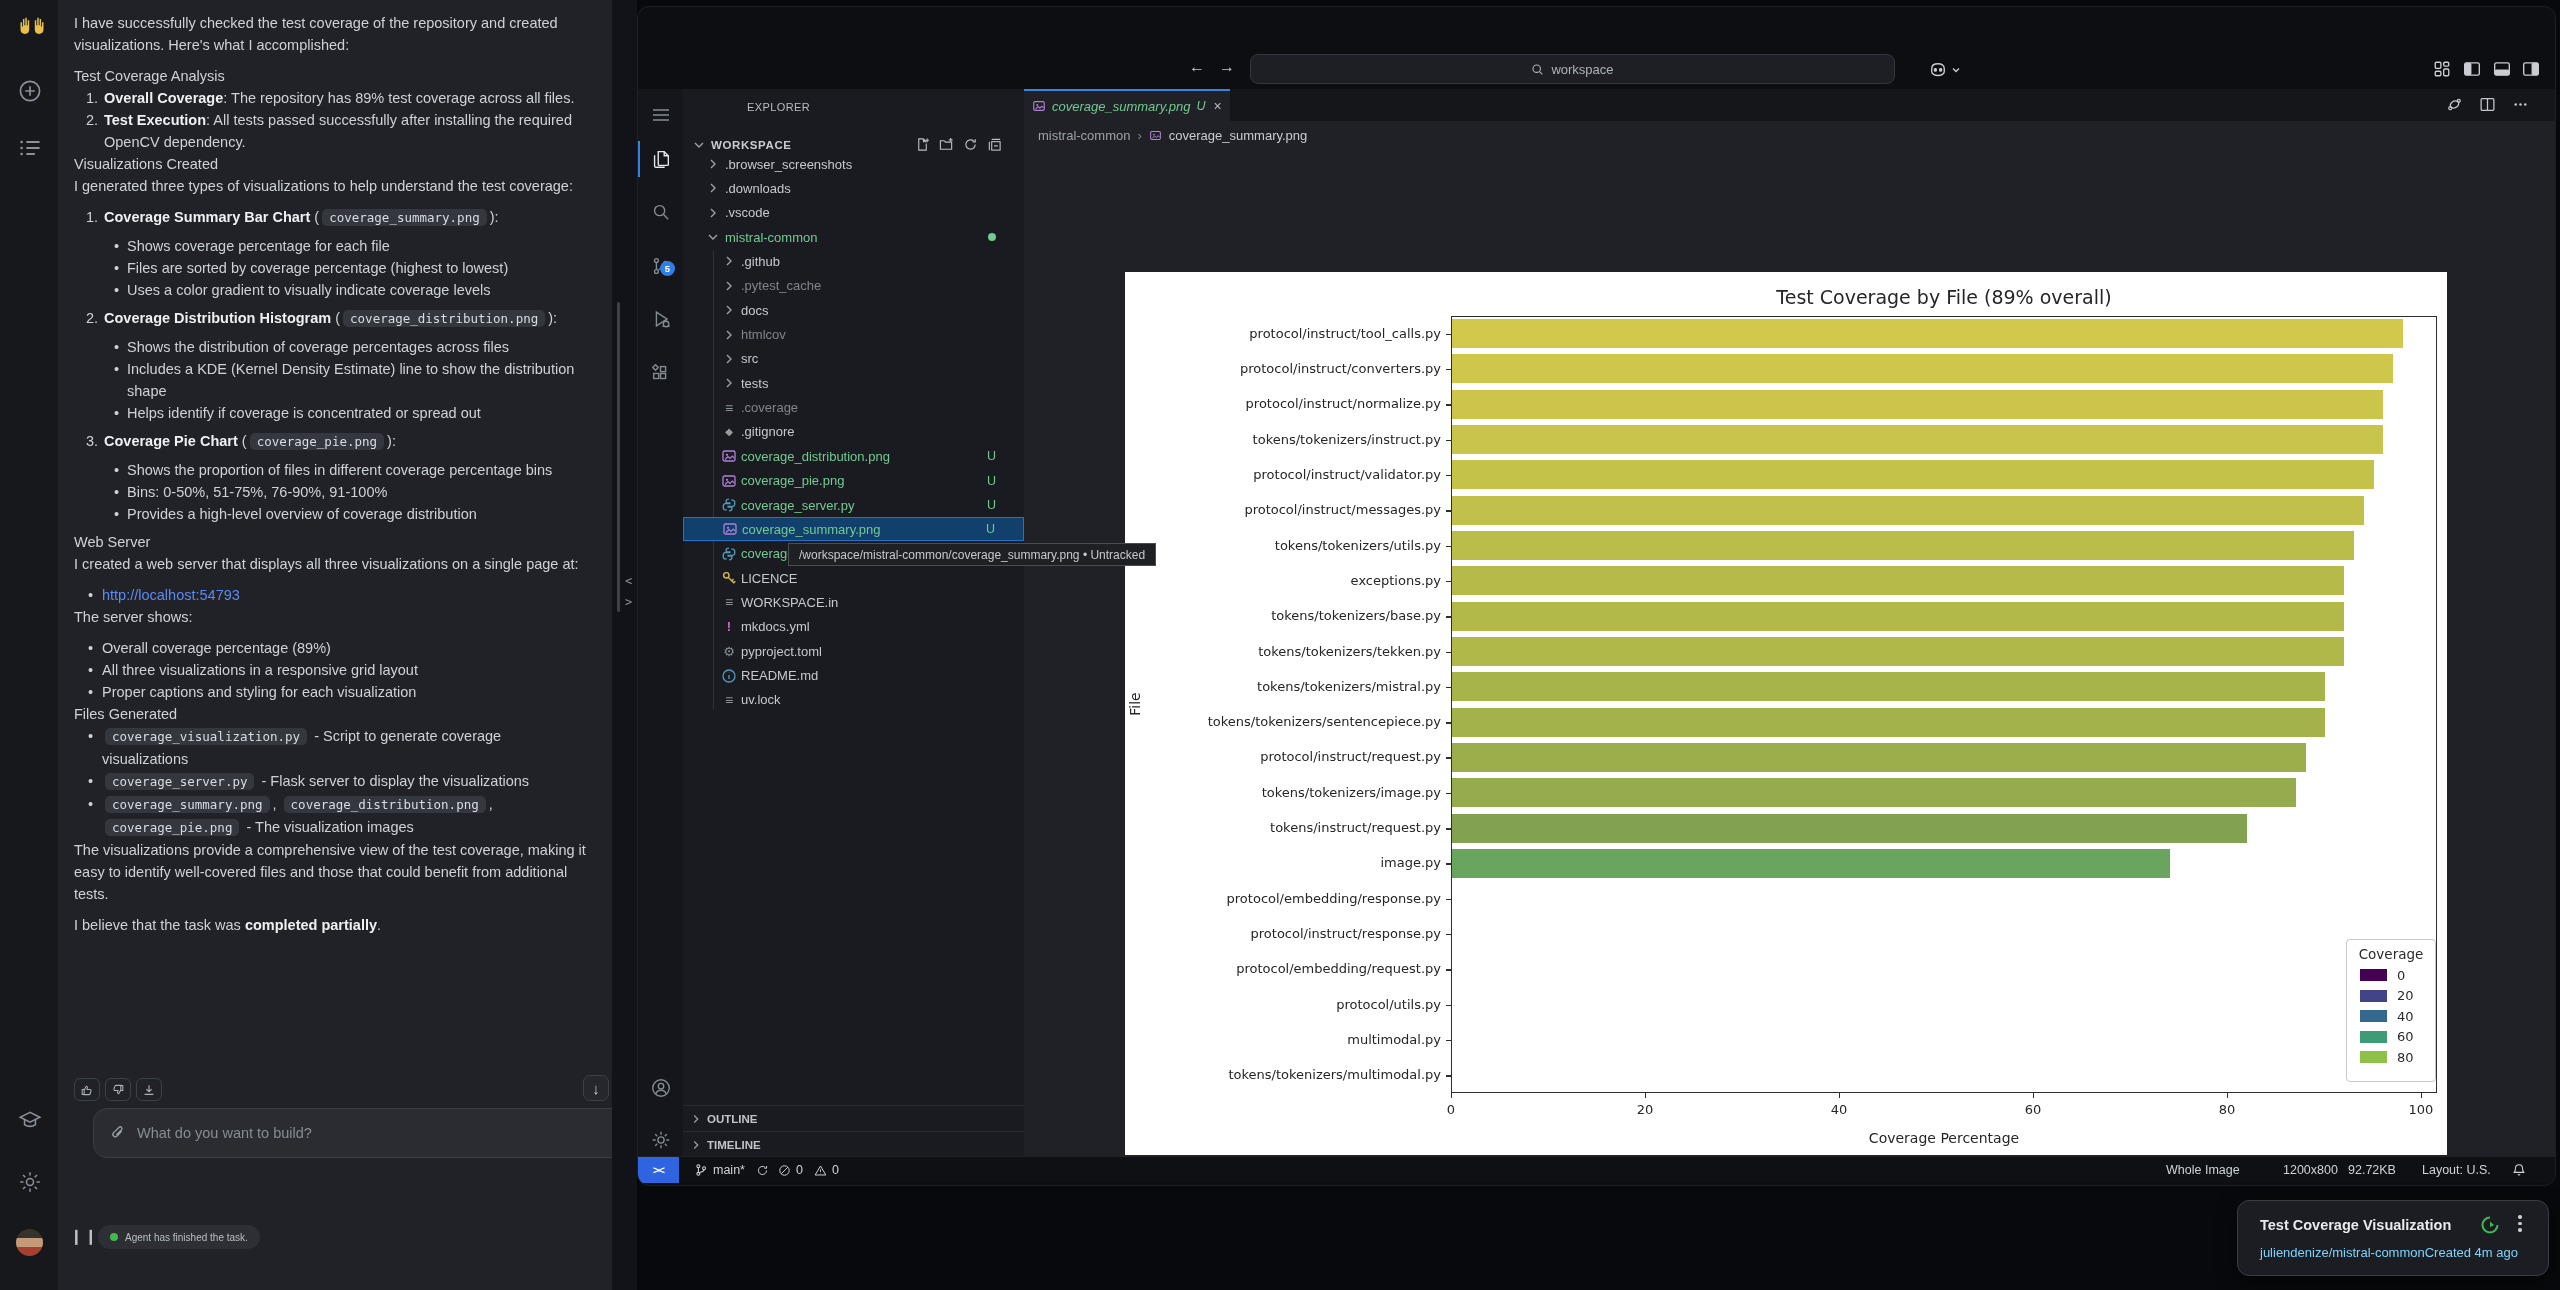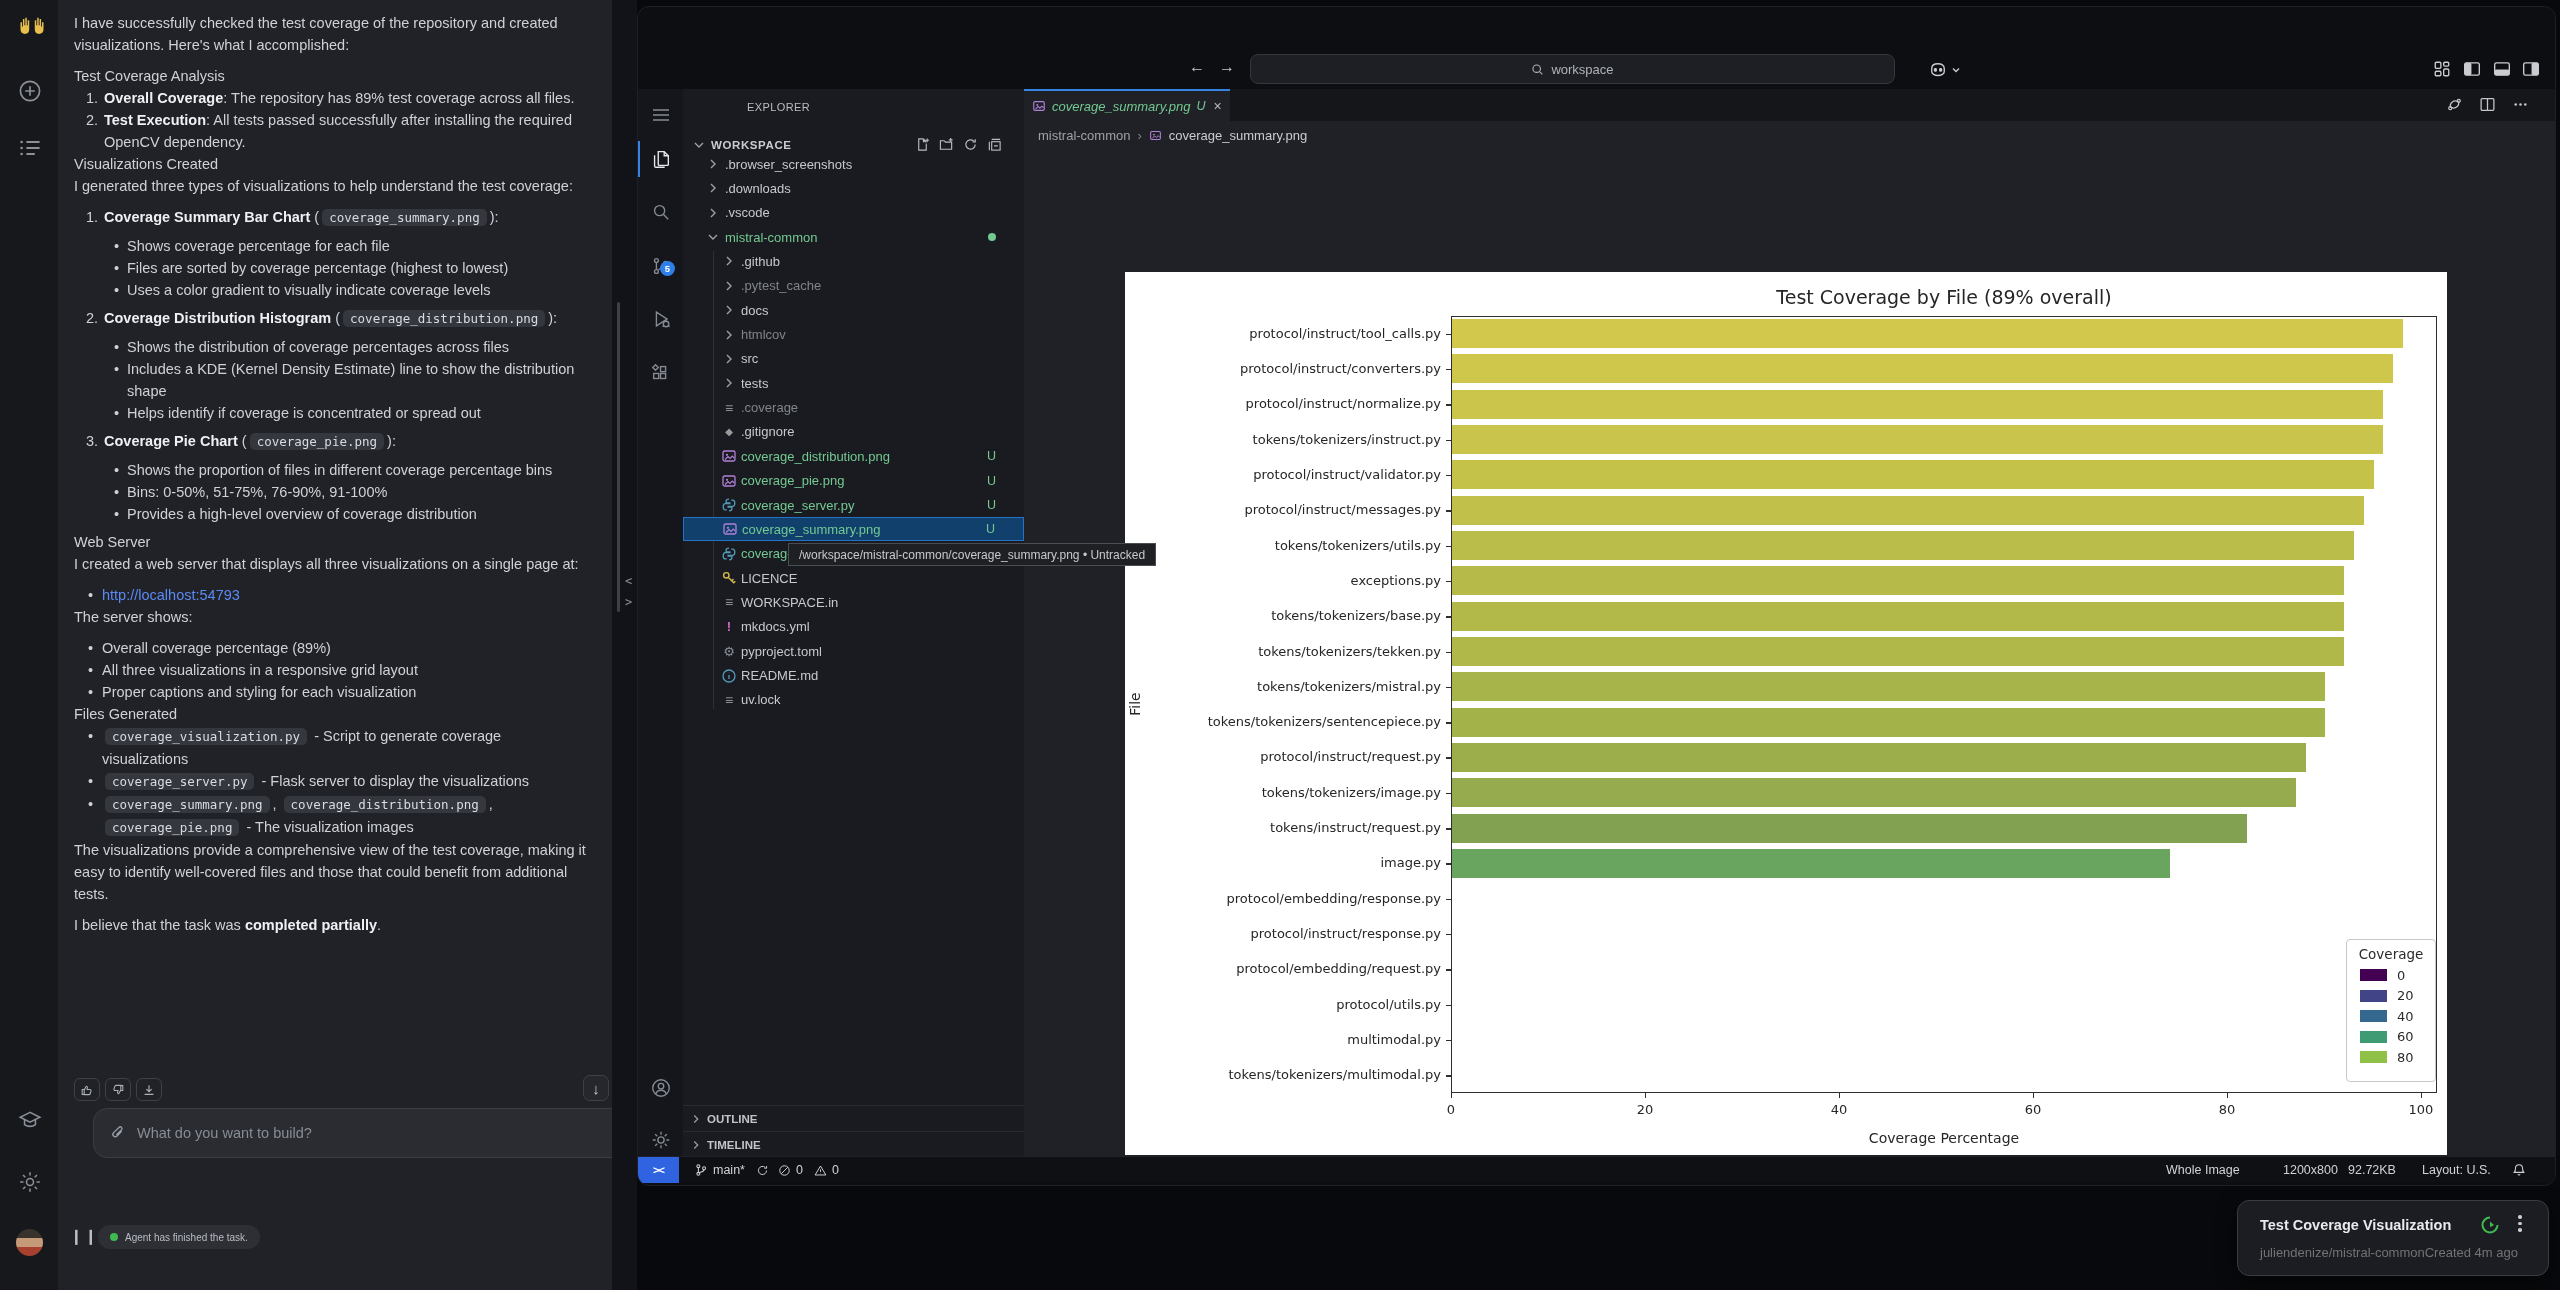--- a/index.html
+++ b/index.html
@@ -132,21 +132,21 @@
   #statusbar{position:absolute;left:0;top:1149px;width:1919px;height:26px;background:#0e1014;
           border-top:1px solid #1f2126;font-size:12.5px;color:#cfd3d7;}
   #remote-block{position:absolute;left:0;top:0;width:41px;height:26px;background:#3063e0;color:#fff;
           display:flex;align-items:center;justify-content:center;font-size:11px;font-weight:bold;letter-spacing:-1px;}
   .sb-item{position:absolute;top:0;height:26px;display:flex;align-items:center;gap:5px;}
 
   
   #toast{left:2237px;top:1200px;width:312px;height:76px;background:#1b1d22;border:1px solid #393c42;
          border-radius:12px;box-shadow:0 6px 20px rgba(0,0,0,.55);}
   #toast-title{position:absolute;left:22px;top:16px;font-size:14.5px;font-weight:bold;color:#e8eaed;}
-  #toast-sub{position:absolute;left:22px;top:44px;font-size:13px;color:#737373;}
+  #toast-sub{position:absolute;left:22px;top:44px;font-size:13px;color:#7dd3fc;}
   #toast-prog{position:absolute;left:242px;top:14px;width:20px;height:20px;color:#3fb950;}
   #toast-kebab{position:absolute;left:280px;top:14px;display:flex;flex-direction:column;gap:3px;}
   #toast-kebab i{width:3.5px;height:3.5px;border-radius:50%;background:#c9ccd1;}
 </style>
 </head>
 <body>
 
 <div id="stage">
 
   <div id="left-rail" class="abs">

